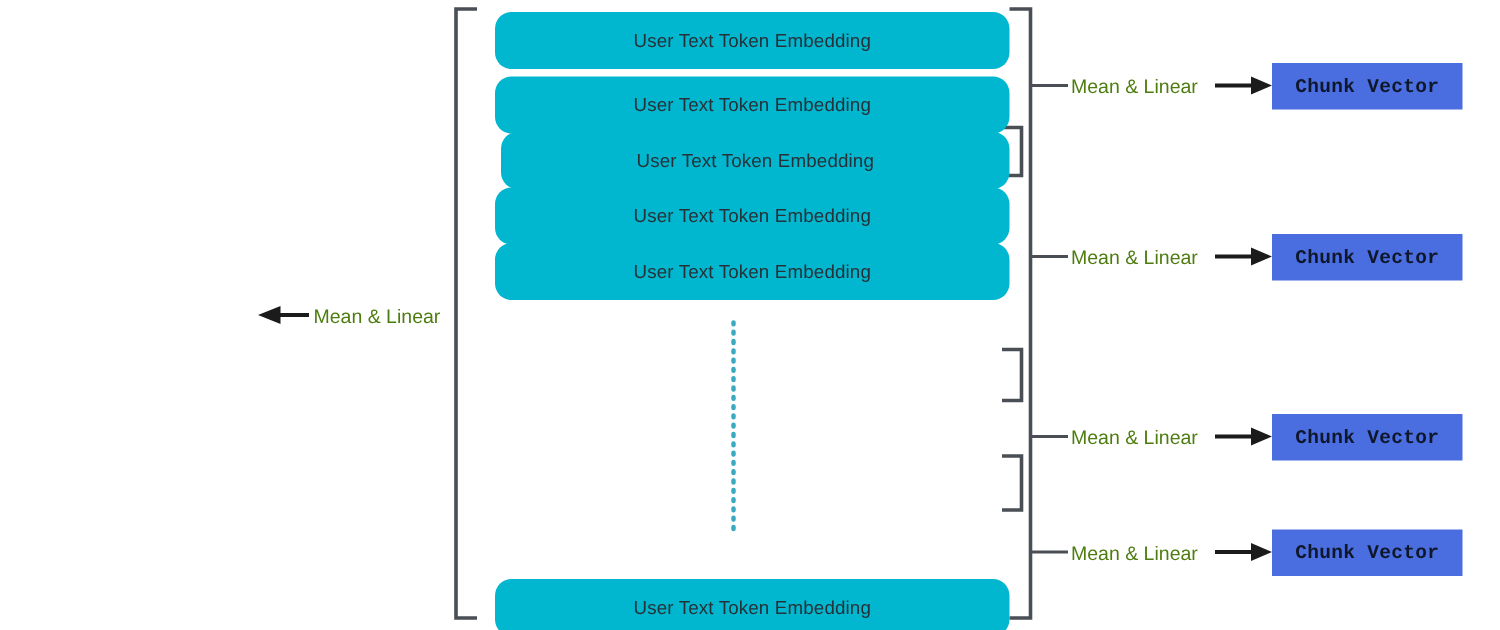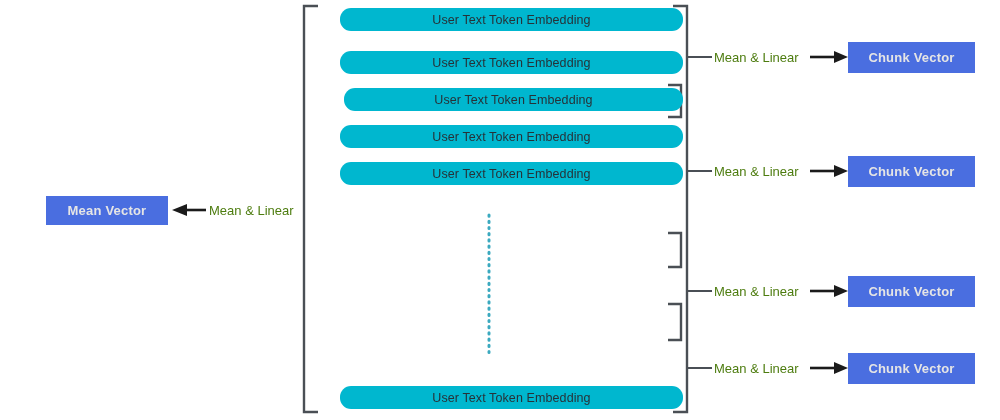--- a/index.html
+++ b/index.html
@@ -14,46 +14,46 @@
     position: relative;
     width: 1000px;
     height: 420px;
     background: #ffffff;
     overflow: hidden;
   }
 
   
   .pill {
     position: absolute;
-    height: 23px;
+    height: 38px;
     border-radius: 11px;
     background: #00b7cf;
     color: #263238;
     font-size: 12.5px;
     font-weight: 400;
     display: flex;
     align-items: center;
     justify-content: center;
     letter-spacing: .1px;
     box-sizing: border-box;
-    margin-left: 10px;
   }
 
   
   .vbox {
     position: absolute;
     background: #4a6ee0;
-    color: #e5e5e5;
+    color: #0f172a;
     font-size: 13px;
     font-weight: bold;
     display: flex;
     align-items: center;
     justify-content: center;
     box-sizing: border-box;
     letter-spacing: .2px;
+    font-family: Liberation Mono, monospace;
   }
 
   
   .mlabel {
     position: absolute;
     font-size: 13px;
     color: #4d7c0f;
     white-space: nowrap;
     line-height: 1;
   }
@@ -132,15 +132,14 @@
   <div class="mlabel" style="left:714px; top:285px;">Mean &amp; Linear</div>
   <div class="mlabel" style="left:714px; top:362px;">Mean &amp; Linear</div>
 
   <div class="vbox" style="left:848px; top:42px; width:127px; height:31px;">Chunk Vector</div>
   <div class="vbox" style="left:848px; top:156px; width:127px; height:31px;">Chunk Vector</div>
   <div class="vbox" style="left:848px; top:276px; width:127px; height:31px;">Chunk Vector</div>
   <div class="vbox" style="left:848px; top:353px; width:127px; height:31px;">Chunk Vector</div>
 
   <div class="mlabel" style="left:209px; top:204px;">Mean &amp; Linear</div>
 
-  <div class="vbox" style="left:46px; top:196px; width:122px; height:29px;">Mean Vector</div>
 
 </div>
 
 </body></html>

